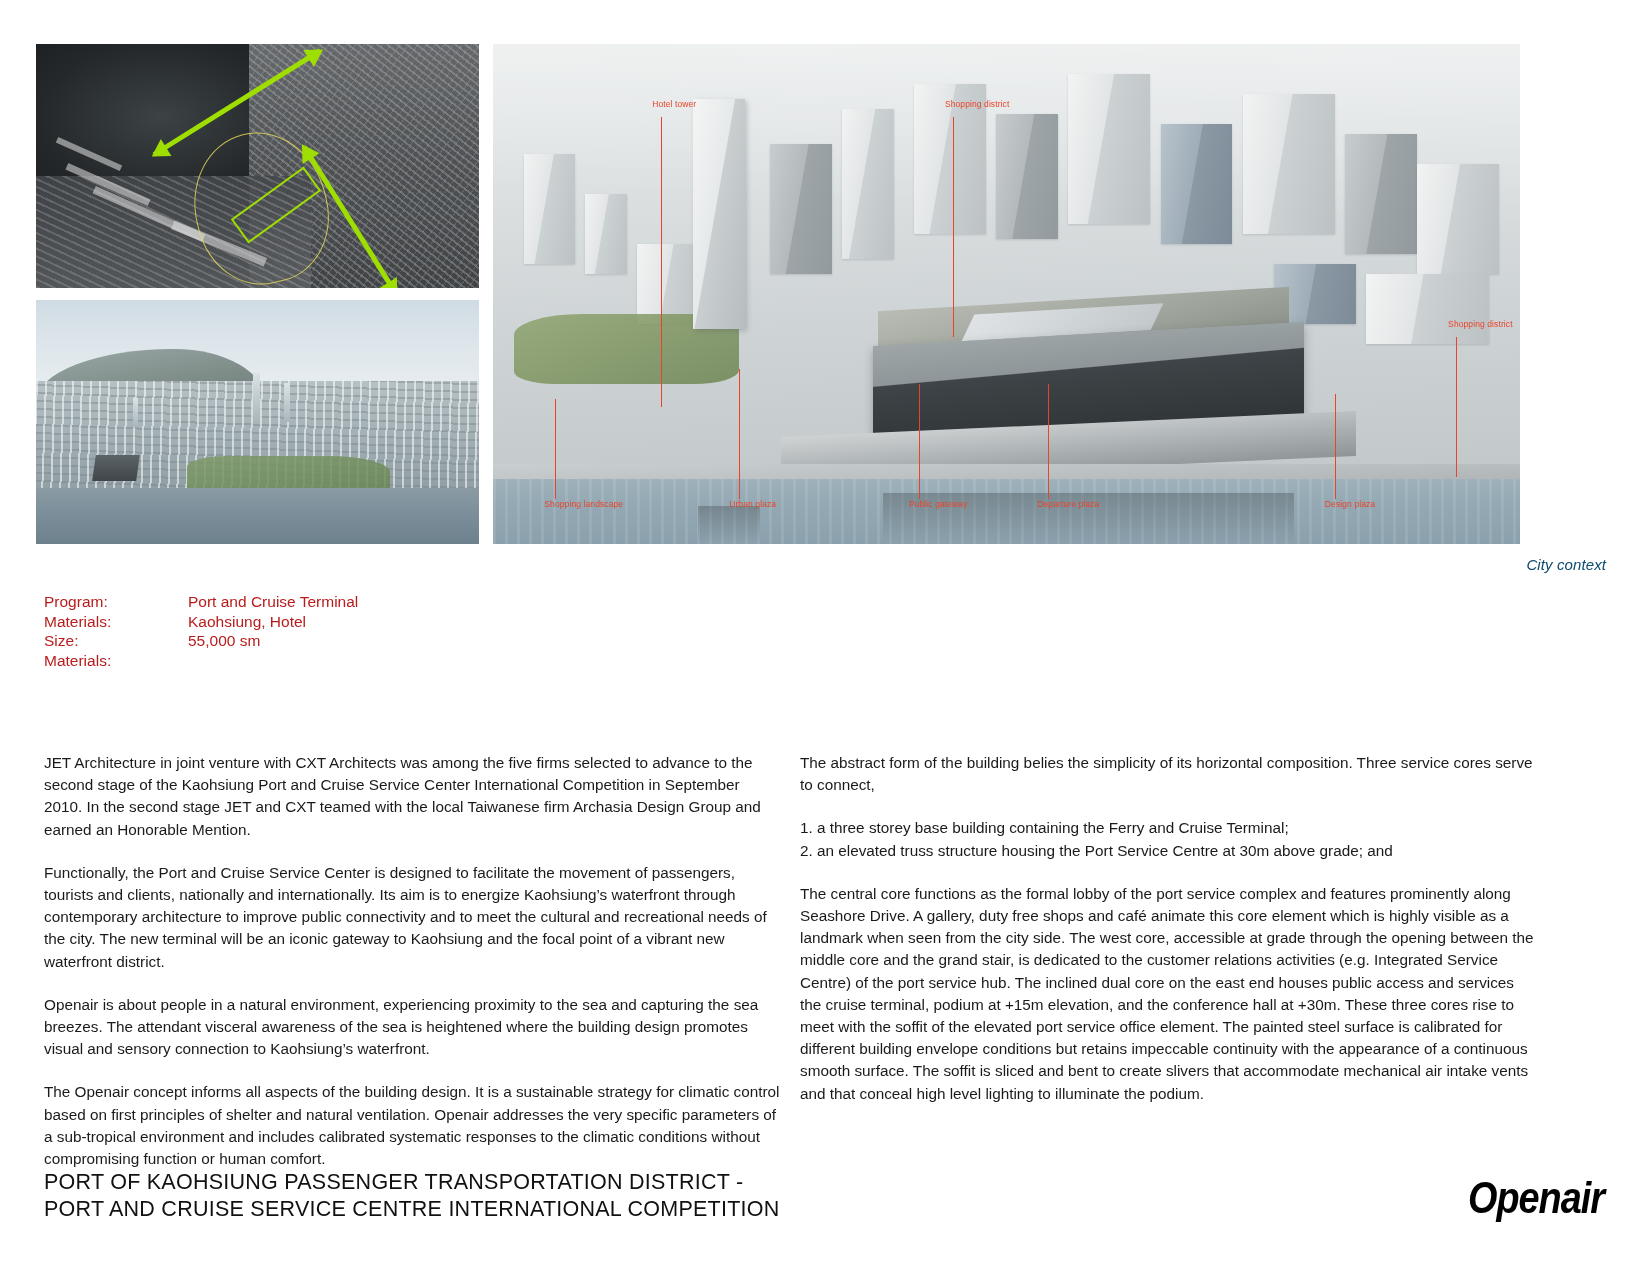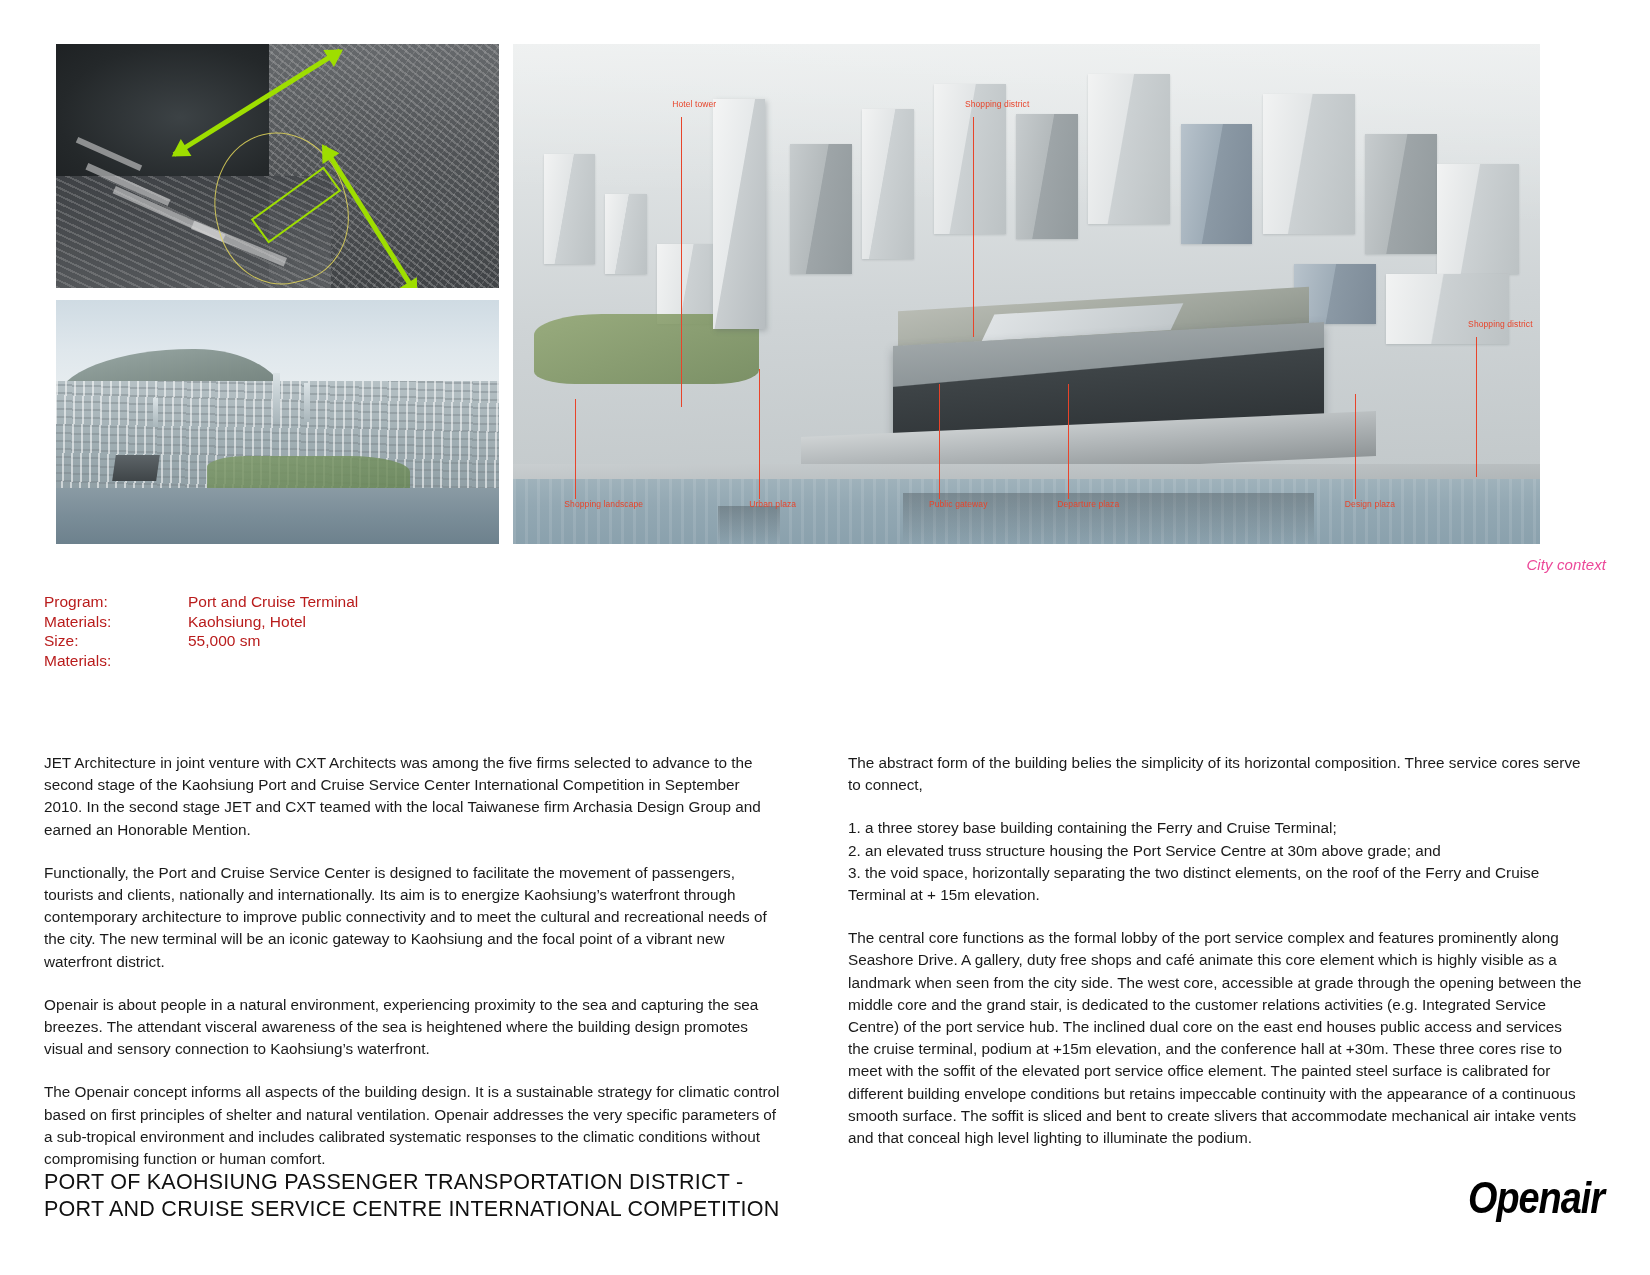--- a/index.html
+++ b/index.html
@@ -21,21 +21,21 @@
     position: absolute;
     left: 0; top: 0;
     width: 1650px;
     height: 1275px;
     background: #fff;
   }
 
   
   .images {
     position: absolute;
-    left: 56px;
+    left: 36px;
     top: 44px;
     width: 1484px;
     height: 584px;
   }
 
   .img-left-col {
     position: absolute;
     left: 0; top: 0;
     width: 443px;
     height: 500px;
@@ -281,21 +281,21 @@
     width: 1px;
     background: #e8442a;
   }
 
   .caption {
     position: absolute;
     right: 44px;
     top: 556px;
     font-size: 15px;
     font-style: italic;
-    color: #ec4899;
+    color: #0c4a6e;
     letter-spacing: .1px;
   }
 
   
   .specs {
     position: absolute;
     left: 44px;
     top: 592px;
     font-size: 15.5px;
     line-height: 19.5px;
@@ -309,21 +309,21 @@
   .col {
     position: absolute;
     top: 752px;
     width: 736px;
     font-size: 15.3px;
     line-height: 22.2px;
     color: #1a1a1a;
     text-align: left;
   }
   .col-left  { left: 44px; }
-  .col-right { left: 800px; margin-left: 48px; }
+  .col-right { left: 800px; }
   .col p { margin: 0 0 21px 0; }
   .col .numlist { margin: 0 0 21px 0; }
   .col .numlist div { margin: 0; }
 
   
   .footer-title {
     position: absolute;
     left: 44px;
     bottom: 52px;
     font-size: 21.5px;
@@ -464,21 +464,20 @@
     <p>Functionally, the Port and Cruise Service Center is designed to facilitate the movement of passengers, tourists and clients, nationally and internationally. Its aim is to energize Kaohsiung’s waterfront through contemporary architecture to improve public connectivity and to meet the cultural and recreational needs of the city. The new terminal will be an iconic gateway to Kaohsiung and the focal point of a vibrant new waterfront district.</p>
     <p>Openair is about people in a natural environment, experiencing proximity to the sea and capturing the sea breezes. The attendant visceral awareness of the sea is heightened where the building design promotes visual and sensory connection to Kaohsiung’s waterfront.</p>
     <p>The Openair concept informs all aspects of the building design. It is a sustainable strategy for climatic control based on first principles of shelter and natural ventilation. Openair addresses the very specific parameters of a sub-tropical environment and includes calibrated systematic responses to the climatic conditions without compromising function or human comfort.</p>
   </div>
 
   <div class="col col-right">
     <p>The abstract form of the building belies the simplicity of its horizontal composition. Three service cores serve to connect,</p>
     <div class="numlist">
       <div>1. a three storey base building containing the Ferry and Cruise Terminal;</div>
       <div>2. an elevated truss structure housing the Port Service Centre at 30m above grade; and</div>
-      <div>3. the void space, horizontally separating the two distinct elements, on the roof of the Ferry and Cruise Terminal at + 15m elevation.</div>
     </div>
     <p>The central core functions as the formal lobby of the port service complex and features prominently along Seashore Drive. A gallery, duty free shops and café animate this core element which is highly visible as a landmark when seen from the city side. The west core, accessible at grade through the opening between the middle core and the grand stair, is dedicated to the customer relations activities (e.g. Integrated Service Centre) of the port service hub. The inclined dual core on the east end houses public access and services the cruise terminal, podium at +15m elevation, and the conference hall at +30m. These three cores rise to meet with the soffit of the elevated port service office element. The painted steel surface is calibrated for different building envelope conditions but retains impeccable continuity with the appearance of a continuous smooth surface. The soffit is sliced and bent to create slivers that accommodate mechanical air intake vents and that conceal high level lighting to illuminate the podium.</p>
   </div>
 
   <div class="footer-title">
     <div>PORT OF KAOHSIUNG PASSENGER TRANSPORTATION DISTRICT -</div>
     <div>PORT AND CRUISE SERVICE CENTRE INTERNATIONAL COMPETITION</div>
   </div>
 
   <div class="logo">Openair</div>

